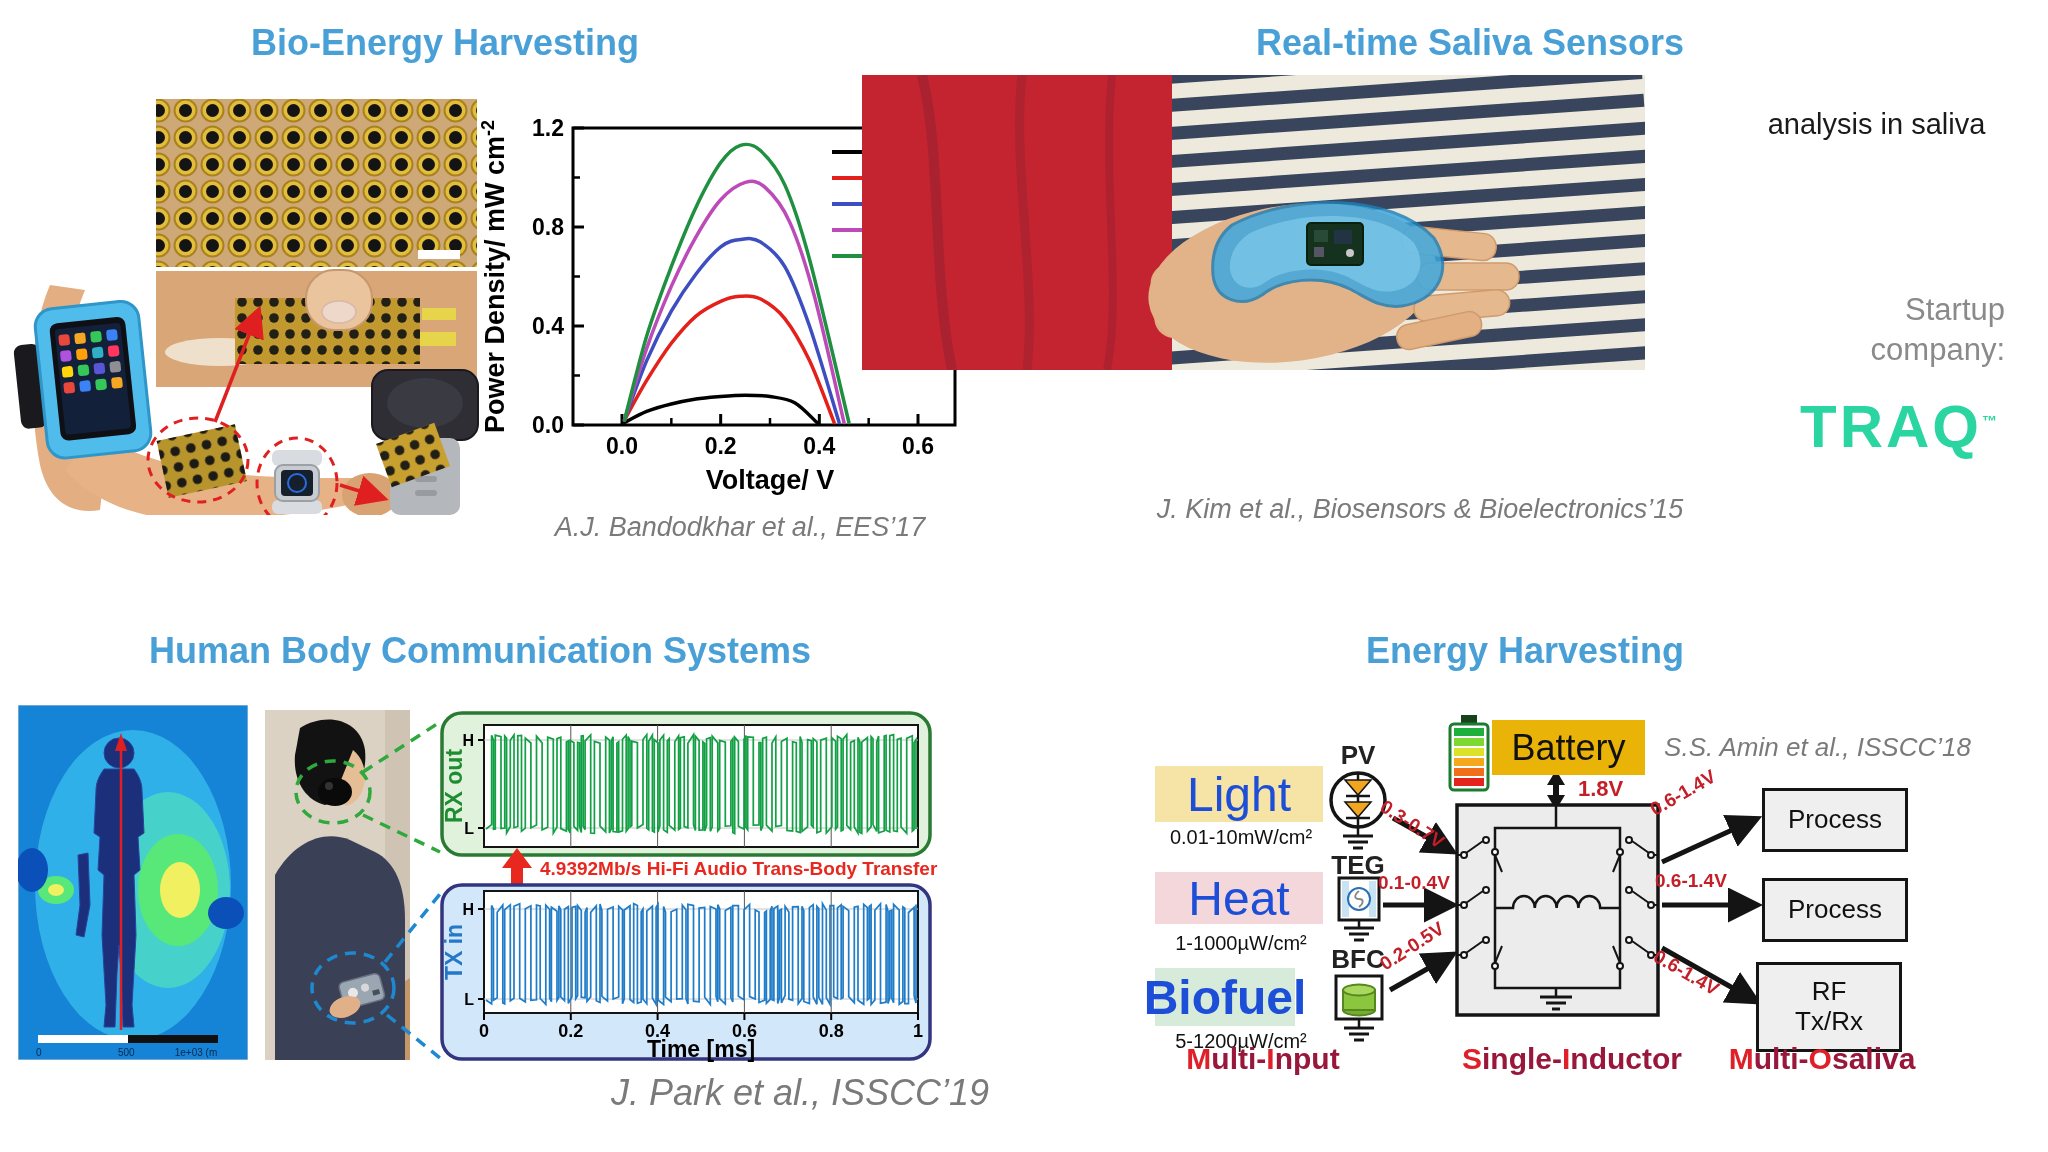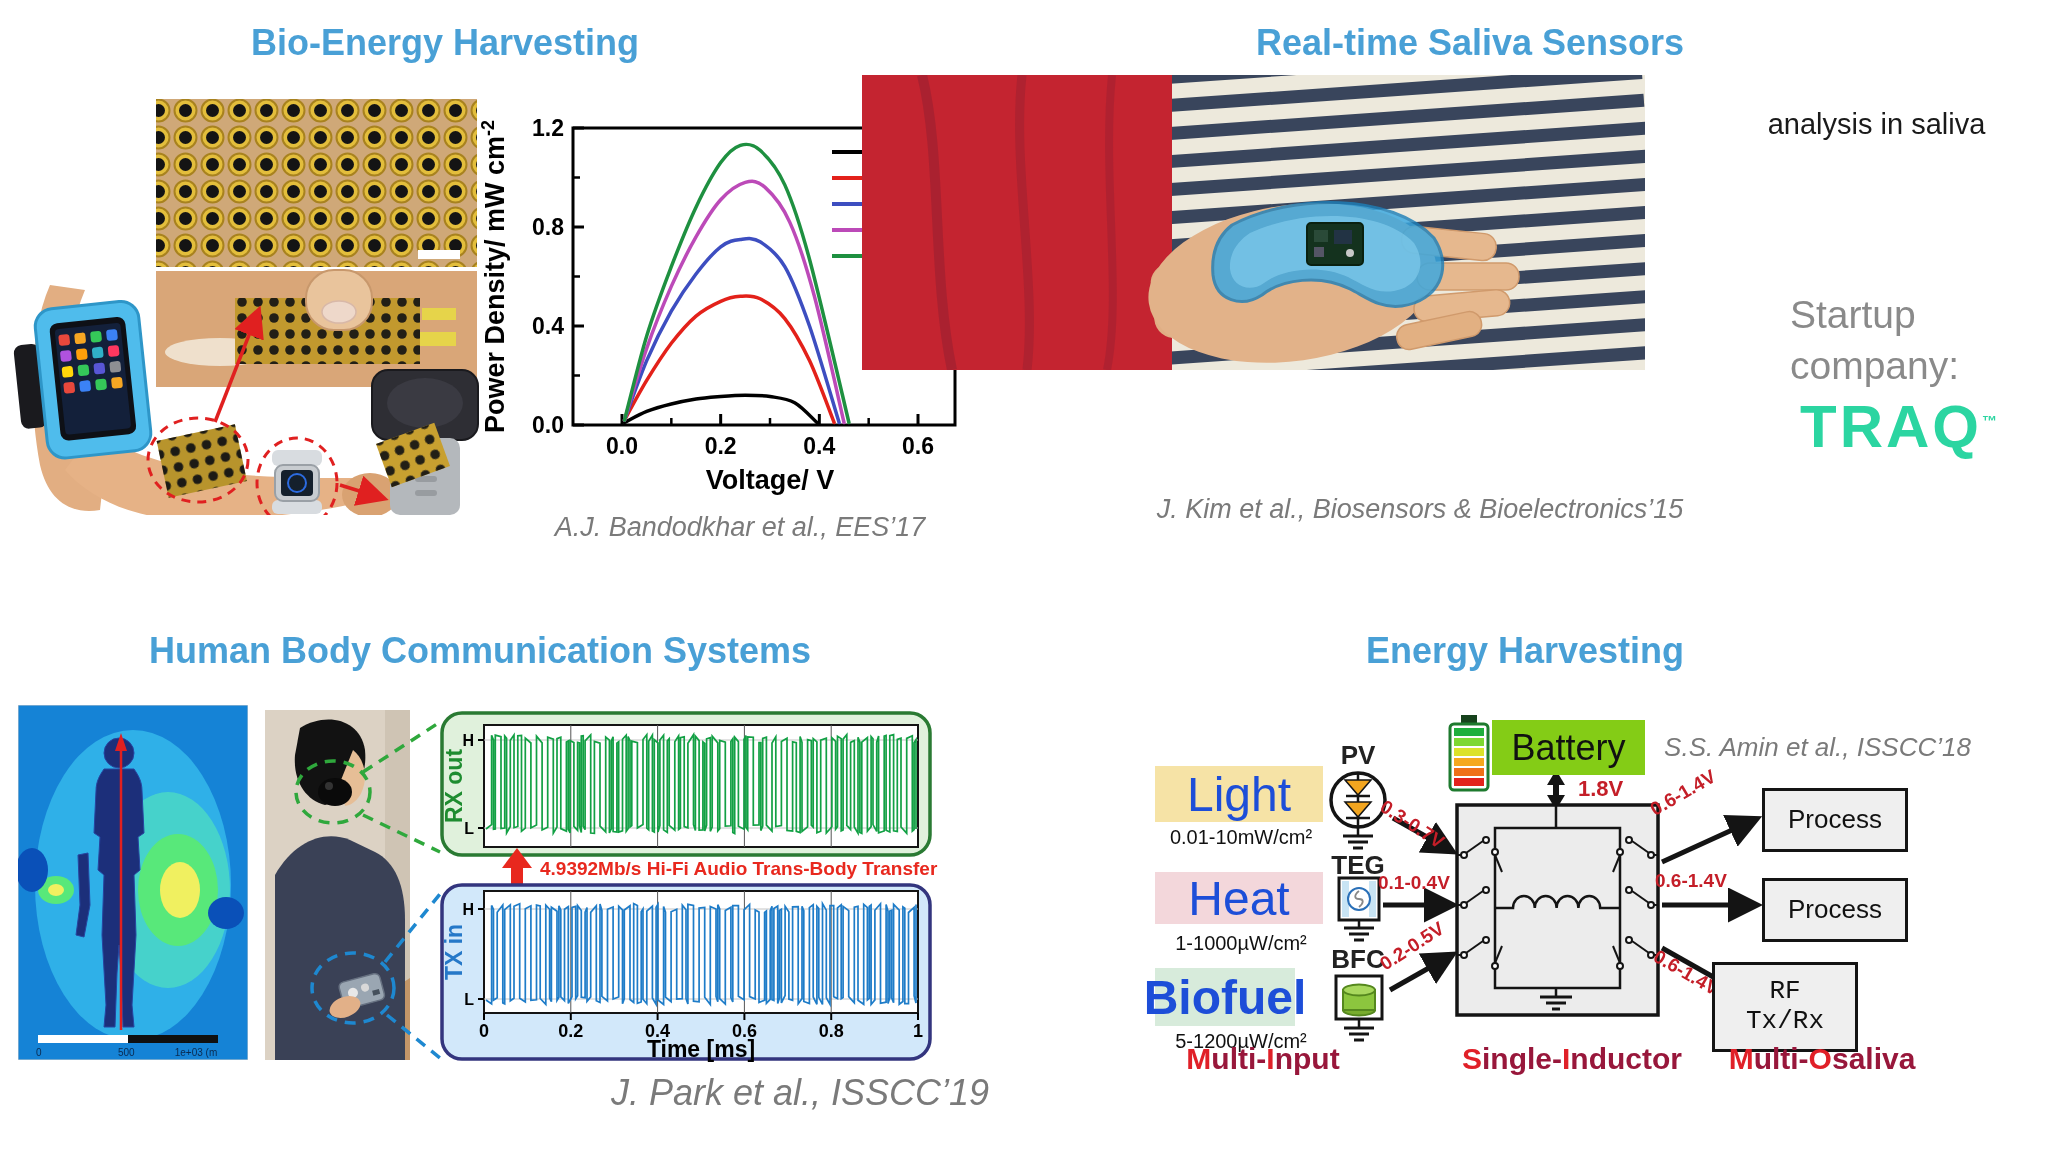--- a/index.html
+++ b/index.html
@@ -2,28 +2,28 @@
 <html><head>
 <meta charset="utf-8">
 <style>
   html,body{margin:0;padding:0;background:#fff;}
   .slide{position:relative;width:2048px;height:1152px;background:#fff;overflow:hidden;
          font-family:"Liberation Sans",sans-serif;color:#111;}
   .abs{position:absolute;}
   .qtitle{font-size:36px;font-weight:bold;color:#49A0D6;text-align:center;white-space:nowrap;}
   .citation{font-style:italic;color:#7A7A7A;text-align:center;font-size:27px;white-space:nowrap;}
   .desc{font-size:29px;color:#1A1A1A;text-align:center;line-height:1.3;}
-  .startup{font-size:39px;color:#8A8A8A;text-align:left;line-height:1.3;}
+  .startup{font-size:31px;color:#8A8A8A;text-align:right;line-height:1.3;}
   .traq{font-size:60px;font-weight:bold;color:#2BD5A1;letter-spacing:3px;text-align:center;white-space:nowrap;}
   .traq sup{font-size:15px;vertical-align:super;color:#2BD5A1;}
   .in-box{display:flex;align-items:center;justify-content:center;font-size:48px;color:#1d4ed8;}
   .range{font-size:20px;text-align:center;color:#111;white-space:nowrap;}
   .src{font-size:26px;font-weight:bold;text-align:center;color:#222;}
   .volt{font-size:19px;font-weight:bold;color:#C41E28;white-space:nowrap;transform-origin:left center;}
-  .battery-label{background:#84cc16;display:flex;align-items:center;justify-content:center;font-size:36px;}
+  .battery-label{background:#eab308;display:flex;align-items:center;justify-content:center;font-size:36px;}
   .out-box{background:#EFEFEF;border:3px solid #141414;display:flex;flex-direction:column;align-items:center;justify-content:center;font-size:26px;line-height:1.15;}
   .group-label{font-size:30px;font-weight:bold;color:#98173B;text-align:center;white-space:nowrap;}
   .group-label .hl{color:#E02028;}
   .transfer{font-size:19px;font-weight:bold;color:#E8281E;white-space:nowrap;}
 </style>
 </head>
 <body>
 
 <div class="slide">
 
@@ -489,21 +489,21 @@
   <div class="abs volt" style="left:1652px;top:800px;transform:rotate(-30deg);">0.6-1.4V</div>
   <div class="abs volt" style="left:1655px;top:870px;">0.6-1.4V</div>
   <div class="abs volt" style="left:1655px;top:944px;transform:rotate(30deg);">0.6-1.4V</div>
 
   <div class="abs out-box" style="left:1762px;top:788px;width:140px;height:58px;">
     <div>Process</div>
   </div>
   <div class="abs out-box" style="left:1762px;top:878px;width:140px;height:58px;">
     <div>Process</div>
   </div>
-  <div class="abs out-box" style="left:1712px;top:962px;width:140px;height:84px;font-family:Liberation Mono, monospace;">
+  <div class="abs out-box" style="left:1756px;top:962px;width:140px;height:84px;">
     <div>RF</div>
     <div>Tx/Rx</div>
   </div>
 
   <div class="abs group-label" style="left:1168px;top:1042px;width:190px;"><span class="hl">M</span><span>ulti-</span><span class="hl">I</span><span>nput</span></div>
   <div class="abs group-label" style="left:1462px;top:1042px;width:205px;"><span class="hl">S</span><span>ingle-</span><span class="hl">I</span><span>nductor</span></div>
   <div class="abs group-label" style="left:1722px;top:1042px;width:200px;"><span class="hl">M</span><span>ulti-</span><span class="hl">O</span><span>saliva</span></div>
 
 </div>
 

